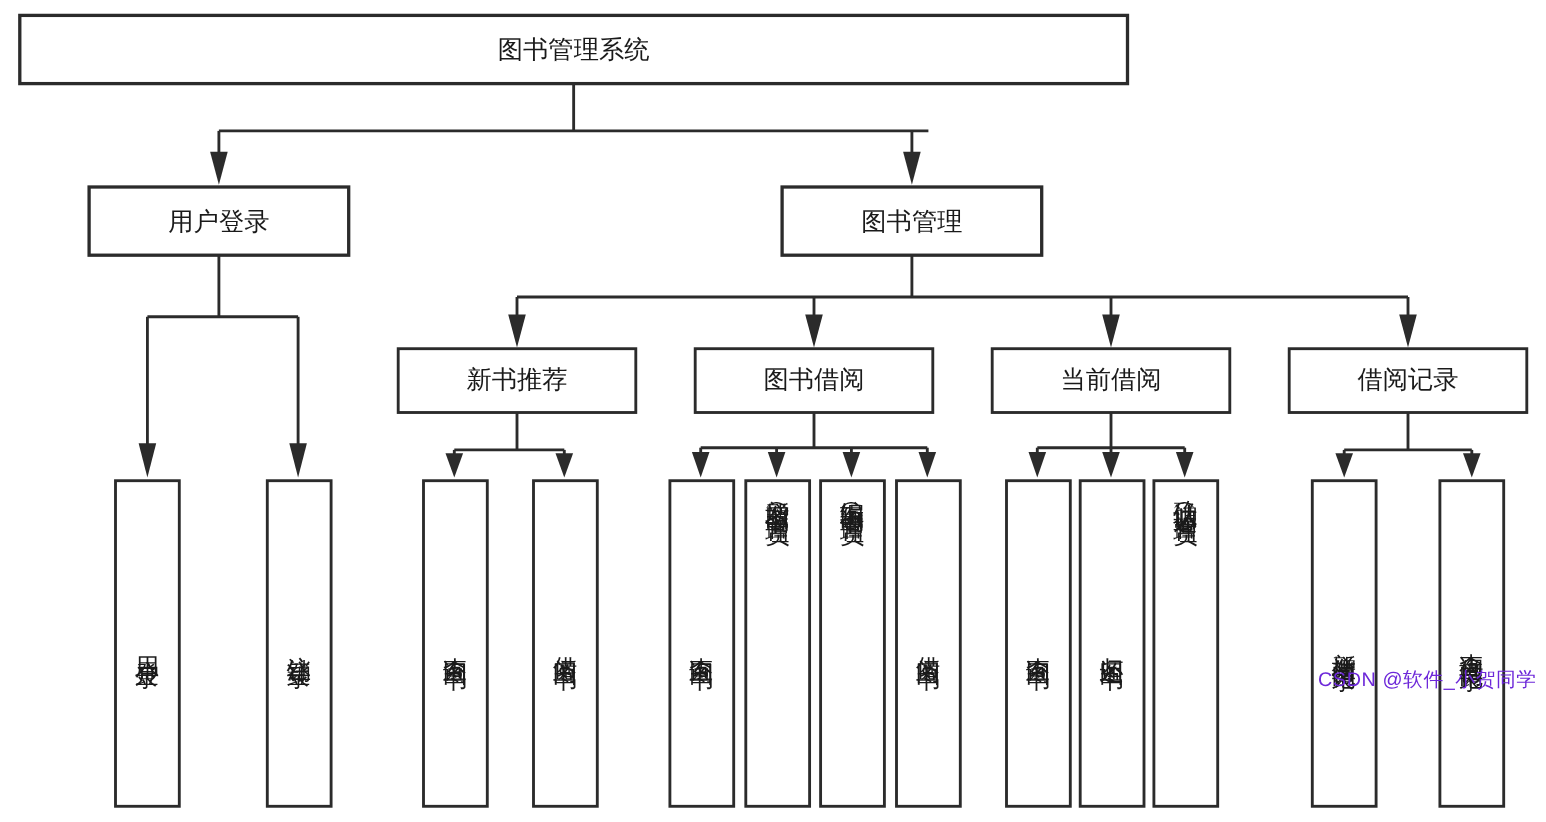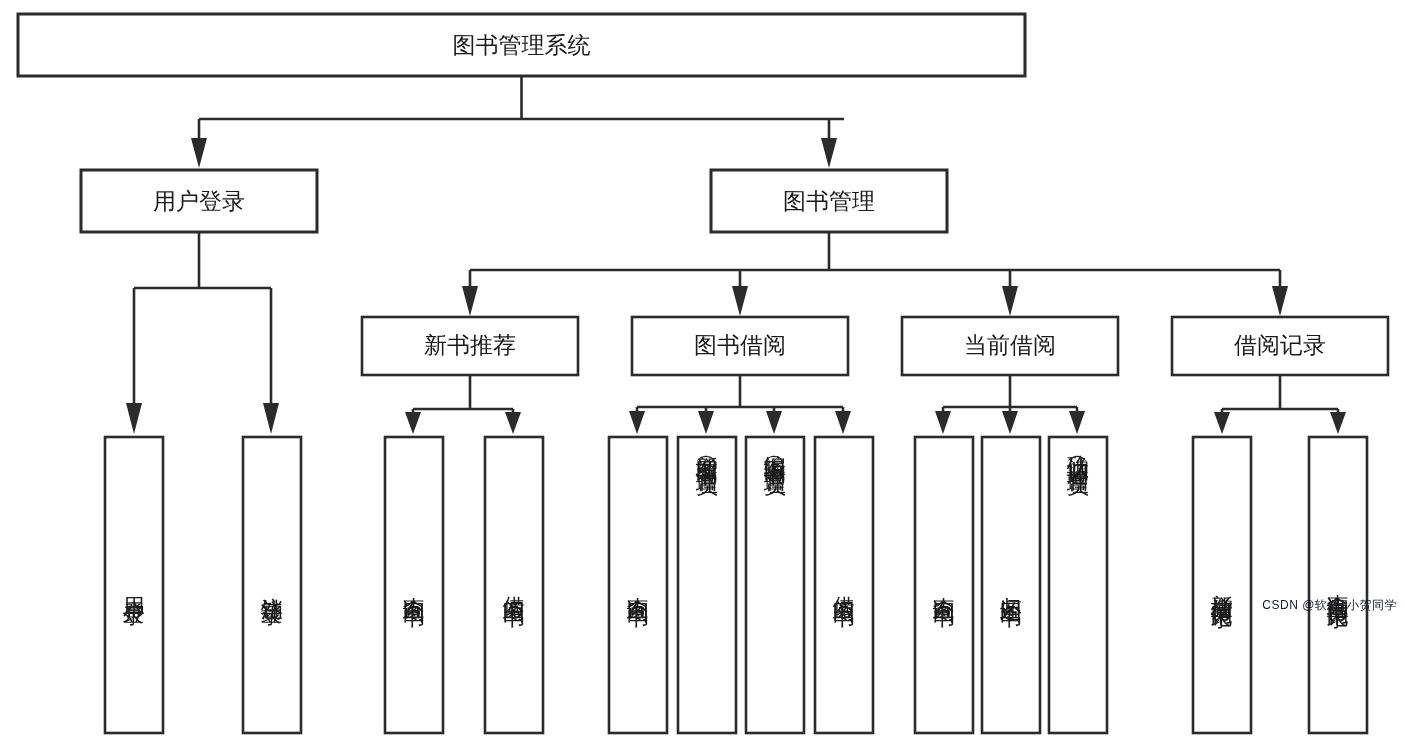--- a/index.html
+++ b/index.html
@@ -66,24 +66,24 @@
     font-family: "Liberation Sans", "DejaVu Sans", sans-serif;
     font-size: 22px;
     line-height: 1.06;
     letter-spacing: 3px;
     color: #1a1a1a;
     white-space: nowrap;
   }
   .watermark {
     position: absolute;
     right: 8px;
-    bottom: 18px;
-    font-family: "Liberation Sans", "DejaVu Sans", sans-serif;
-    font-size: 12px;
-    color: #0f172a;
+    bottom: 2px;
+    font-family: "Liberation Sans", "DejaVu Sans", sans-serif;
+    font-size: 18px;
+    color: #6d28d9;
     letter-spacing: 0.5px;
     white-space: nowrap;
   }
 </style>
 </head>
 <body>
 
 <div id="diagram-root">
 
   <svg id="org-chart" viewBox="0 0 1405 747">

